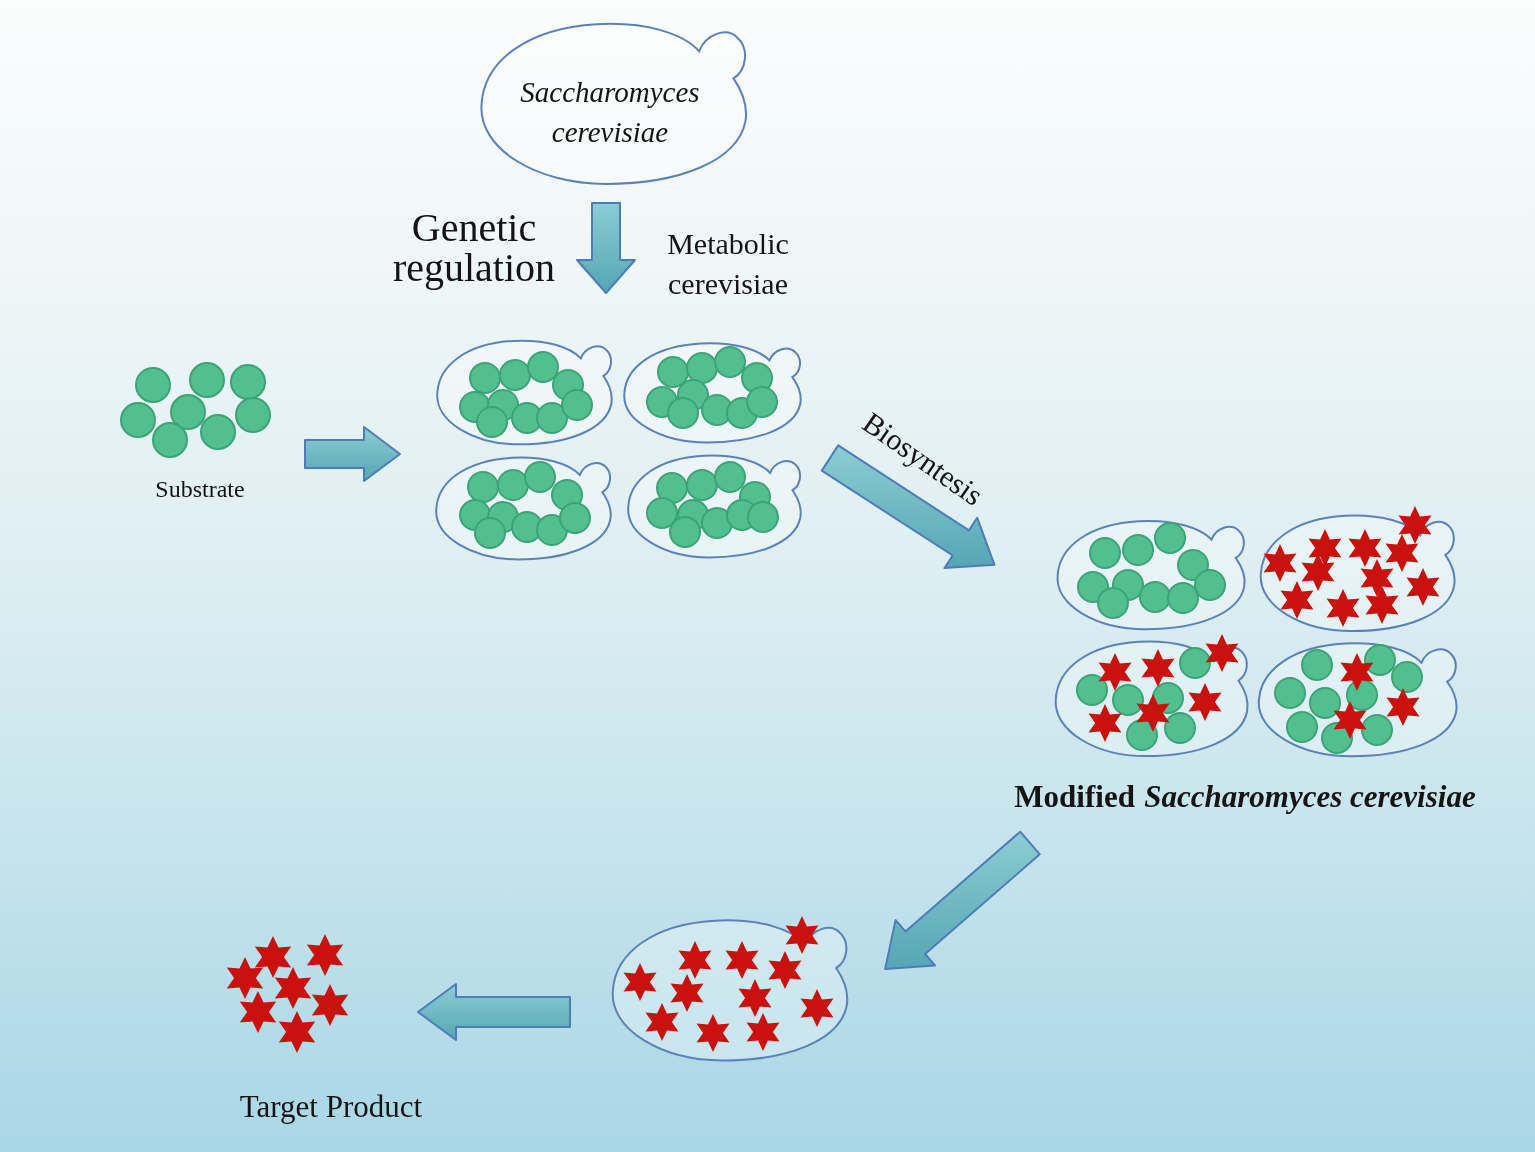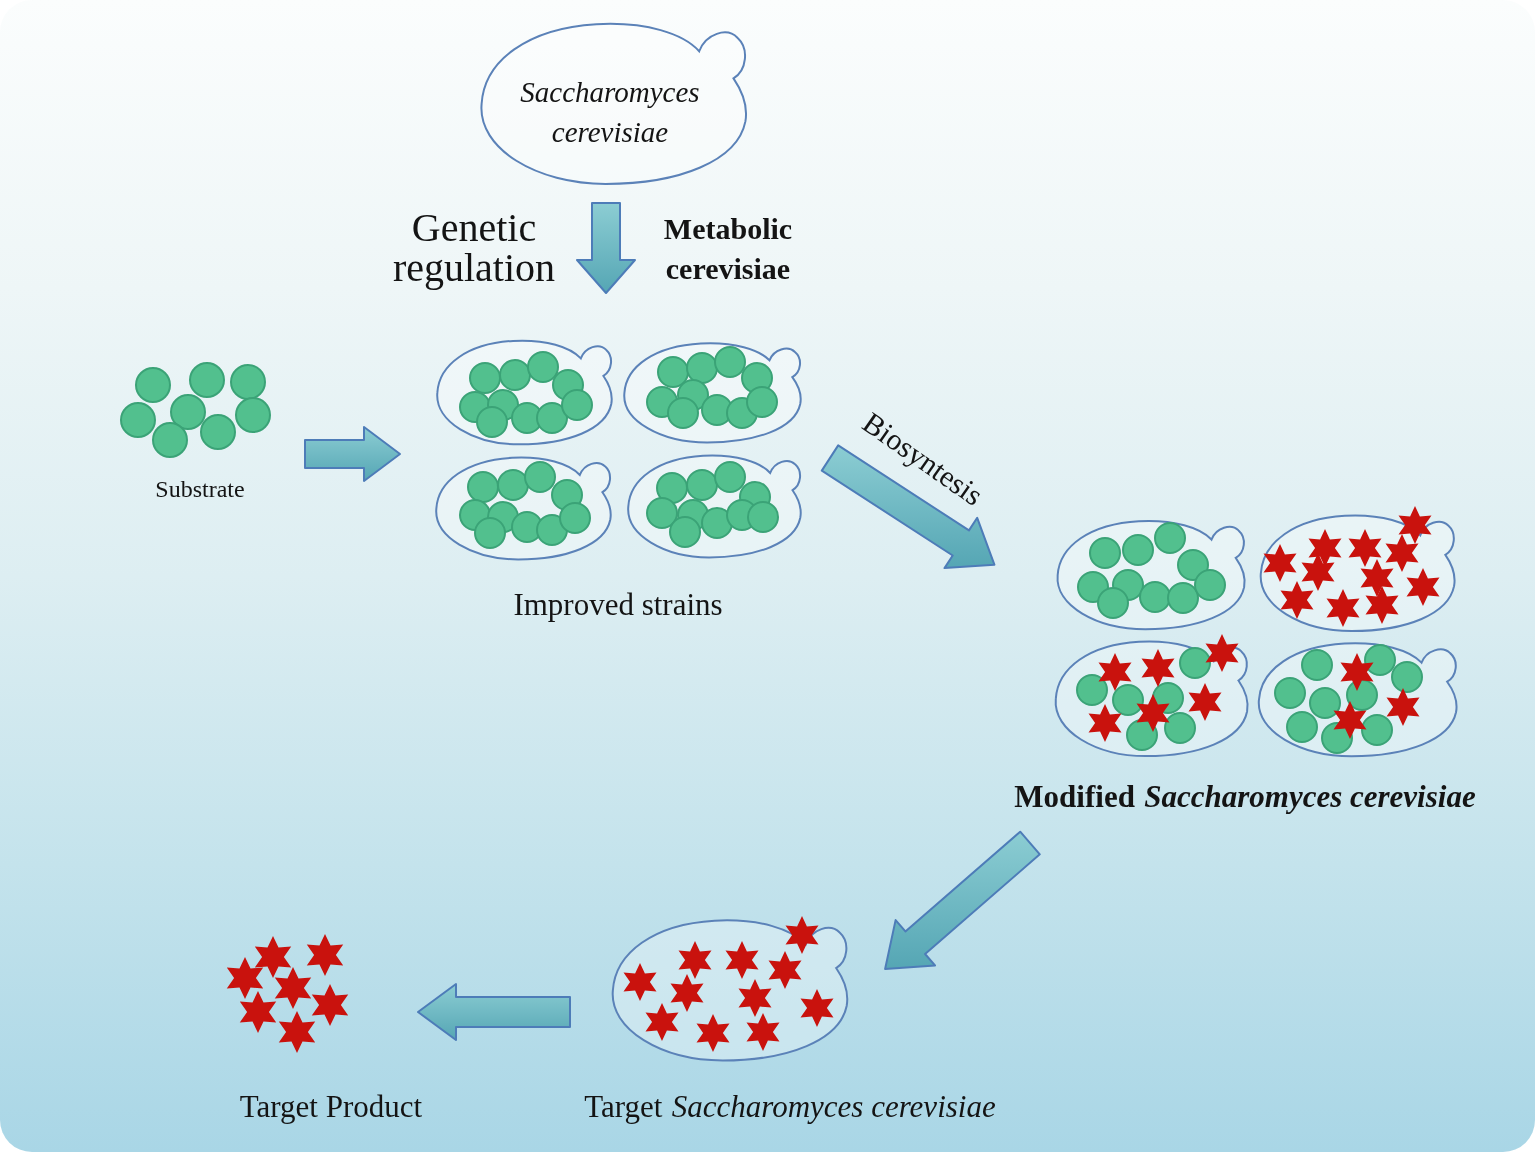--- a/index.html
+++ b/index.html
@@ -3,32 +3,31 @@
 <meta charset="utf-8">
 <style>
   html,body{margin:0;padding:0;}
   body{
     width:1535px;height:1152px;overflow:hidden;
     font-family:"Liberation Serif","DejaVu Serif",serif;
   }
   .canvas{
     position:relative;width:1535px;height:1152px;
     background:linear-gradient(to bottom,#fbfdfd 0%,#eef6f7 25%,#ddeef2 50%,#c4e3ec 75%,#a9d6e6 100%);
-    border-radius:32px;
   }
   svg.layer{position:absolute;left:0;top:0;}
   .lbl{
     position:absolute;color:#141414;text-align:center;
     line-height:1.25;white-space:nowrap;
   }
   .lbl .italic{font-style:italic;}
   .two-line{white-space:normal;line-height:40px;}
   #organism-label{left:460px;top:72px;width:300px;font-size:29px;font-style:italic;}
   #genetic-label{left:374px;top:208px;width:200px;font-size:40px;}
-  #metabolic-label{left:628px;top:209px;width:200px;font-size:30px;font-weight:bold;}
+  #metabolic-label{left:628px;top:224px;width:200px;font-size:30px;}
   #substrate-label{left:100px;top:474px;width:200px;font-size:24px;}
   #improved-label{left:468px;top:586px;width:300px;font-size:31px;}
   #biosynthesis-label{left:813px;top:440px;width:220px;font-size:30px;transform:rotate(35deg);transform-origin:center;}
   #modified-label{left:995px;top:778px;width:500px;font-size:31px;font-weight:bold;}
   #target-product-label{left:201px;top:1088px;width:260px;font-size:31px;}
   #target-label{left:560px;top:1088px;width:460px;font-size:31px;}
   .species{margin-left:0.30em;}
 </style>
 </head>
 <body>
@@ -186,27 +185,23 @@
     <span>regulation</span>
   </div>
 
   <div id="metabolic-label" class="lbl two-line">
     <span>Metabolic</span><br>
     <span>cerevisiae</span>
   </div>
 
   <div id="substrate-label" class="lbl">Substrate</div>
 
-  <div id="improved-label" class="lbl">Improved strains</div>
 
   <div id="biosynthesis-label" class="lbl">Biosyntesis</div>
 
   <div id="modified-label" class="lbl">
     <span>Modified</span><span class="italic species">Saccharomyces cerevisiae</span>
   </div>
 
   <div id="target-product-label" class="lbl">Target Product</div>
 
-  <div id="target-label" class="lbl">
-    <span>Target</span><span class="italic species">Saccharomyces cerevisiae</span>
-  </div>
 
 </div>
 
 </body></html>

